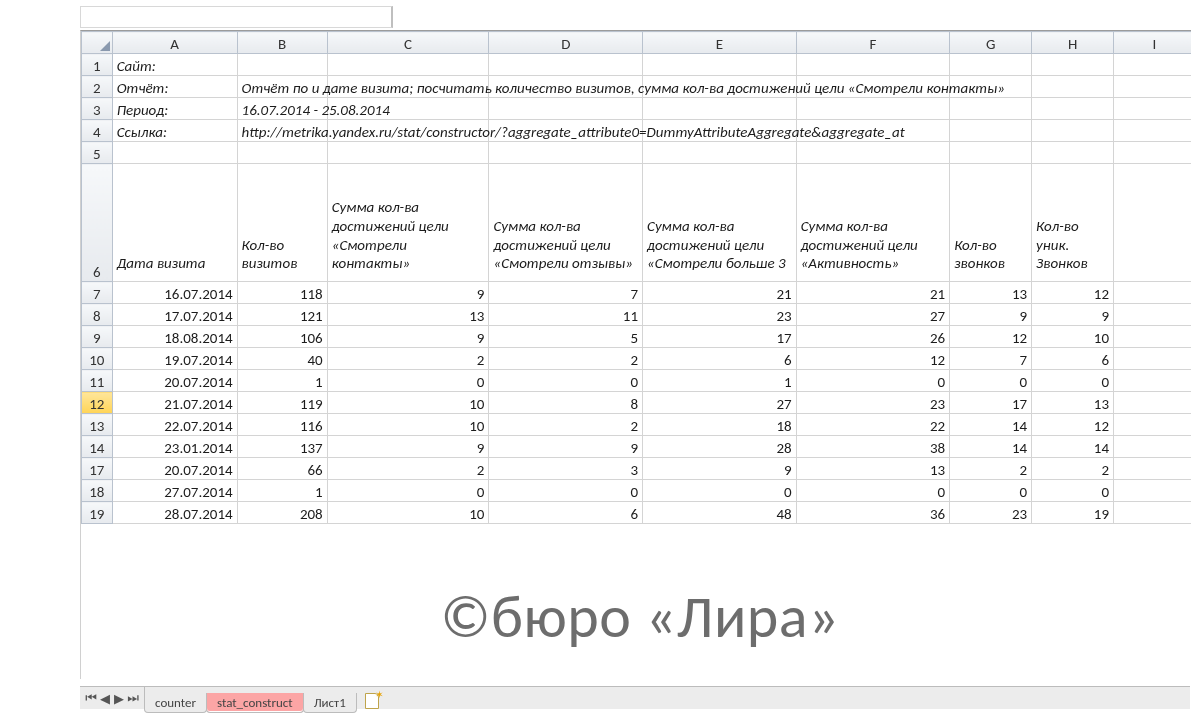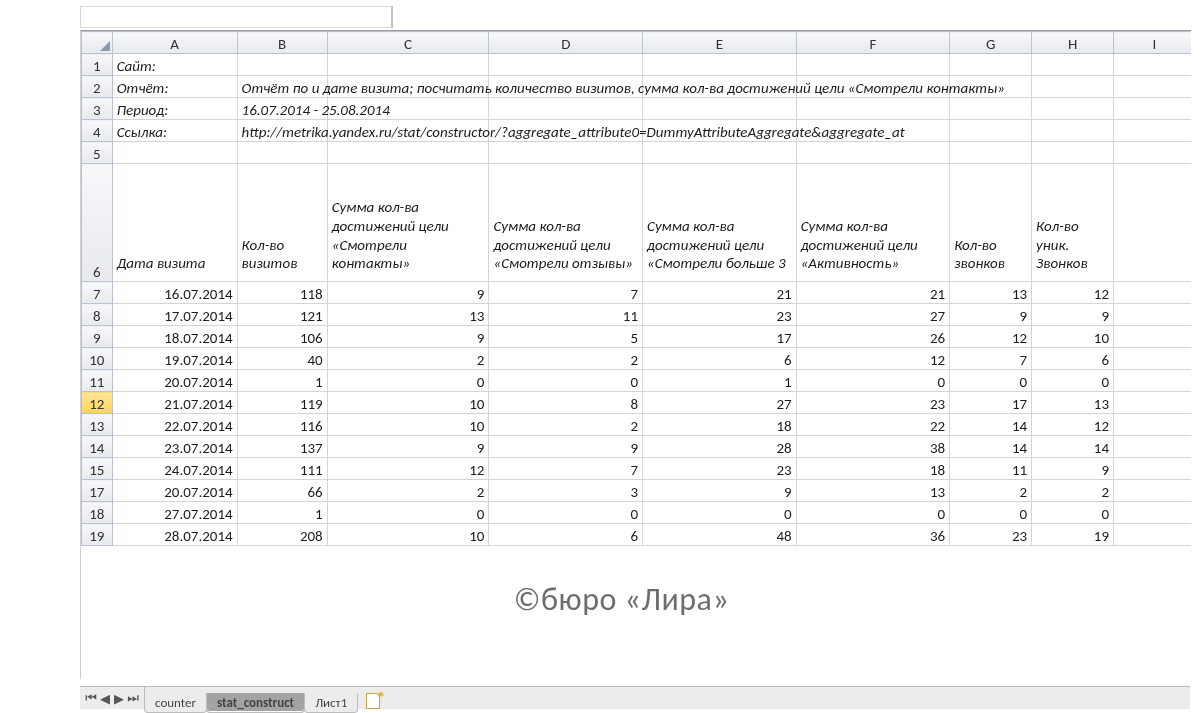--- a/index.html
+++ b/index.html
@@ -125,22 +125,22 @@
     border: 1px solid #bcbcbc;
     border-top: none;
     background: #ececec;
     border-radius: 0 0 4px 4px;
     margin-left: -1px;
     position: relative;
     top: 4px;
     cursor: pointer;
   }
   .tab.active {
-    background: #a3a3a3;
-    font-weight: 700;
+    background: #fca5a5;
+    font-weight: 400;
     z-index: 2;
     box-shadow: 0 -1px 0 #fff inset;
   }
   .tab-insert {
     width: 20px;
     height: 18px;
     margin-left: 6px;
     position:relative;
     cursor:pointer;
   }
@@ -158,21 +158,21 @@
     right:-1px; top:-3px;
     font-size:10px;
     color:#e8a200;
   }
 
   .watermark {
     position: absolute;
     left: 50%;
     top: 580px;
     transform: translateX(-40%);
-    font-size: 32px;
+    font-size: 60px;
     color: rgba(40,40,40,0.68);
     font-family: Calibri, Arial, sans-serif;
     letter-spacing: 0.5px;
     pointer-events: none;
     white-space: nowrap;
   }
 </style>
 </head>
 <body>
 
@@ -299,21 +299,21 @@
             <td class="r">13</td>
             <td class="r">11</td>
             <td class="r">23</td>
             <td class="r">27</td>
             <td class="r">9</td>
             <td class="r">9</td>
             <td class="clip"></td>
           </tr>
           <tr>
             <th class="row-h">9</th>
-            <td class="r">18.07.2014</td>
+            <td class="r">18.08.2014</td>
             <td class="r">106</td>
             <td class="r">9</td>
             <td class="r">5</td>
             <td class="r">17</td>
             <td class="r">26</td>
             <td class="r">12</td>
             <td class="r">10</td>
             <td class="clip"></td>
           </tr>
           <tr>
@@ -359,40 +359,28 @@
             <td class="r">10</td>
             <td class="r">2</td>
             <td class="r">18</td>
             <td class="r">22</td>
             <td class="r">14</td>
             <td class="r">12</td>
             <td class="clip"></td>
           </tr>
           <tr>
             <th class="row-h">14</th>
-            <td class="r">23.07.2014</td>
+            <td class="r">23.01.2014</td>
             <td class="r">137</td>
             <td class="r">9</td>
             <td class="r">9</td>
             <td class="r">28</td>
             <td class="r">38</td>
             <td class="r">14</td>
             <td class="r">14</td>
-            <td class="clip"></td>
-          </tr>
-          <tr>
-            <th class="row-h">15</th>
-            <td class="r">24.07.2014</td>
-            <td class="r">111</td>
-            <td class="r">12</td>
-            <td class="r">7</td>
-            <td class="r">23</td>
-            <td class="r">18</td>
-            <td class="r">11</td>
-            <td class="r">9</td>
             <td class="clip"></td>
           </tr>
           <tr>
             <th class="row-h">17</th>
             <td class="r">20.07.2014</td>
             <td class="r">66</td>
             <td class="r">2</td>
             <td class="r">3</td>
             <td class="r">9</td>
             <td class="r">13</td>

